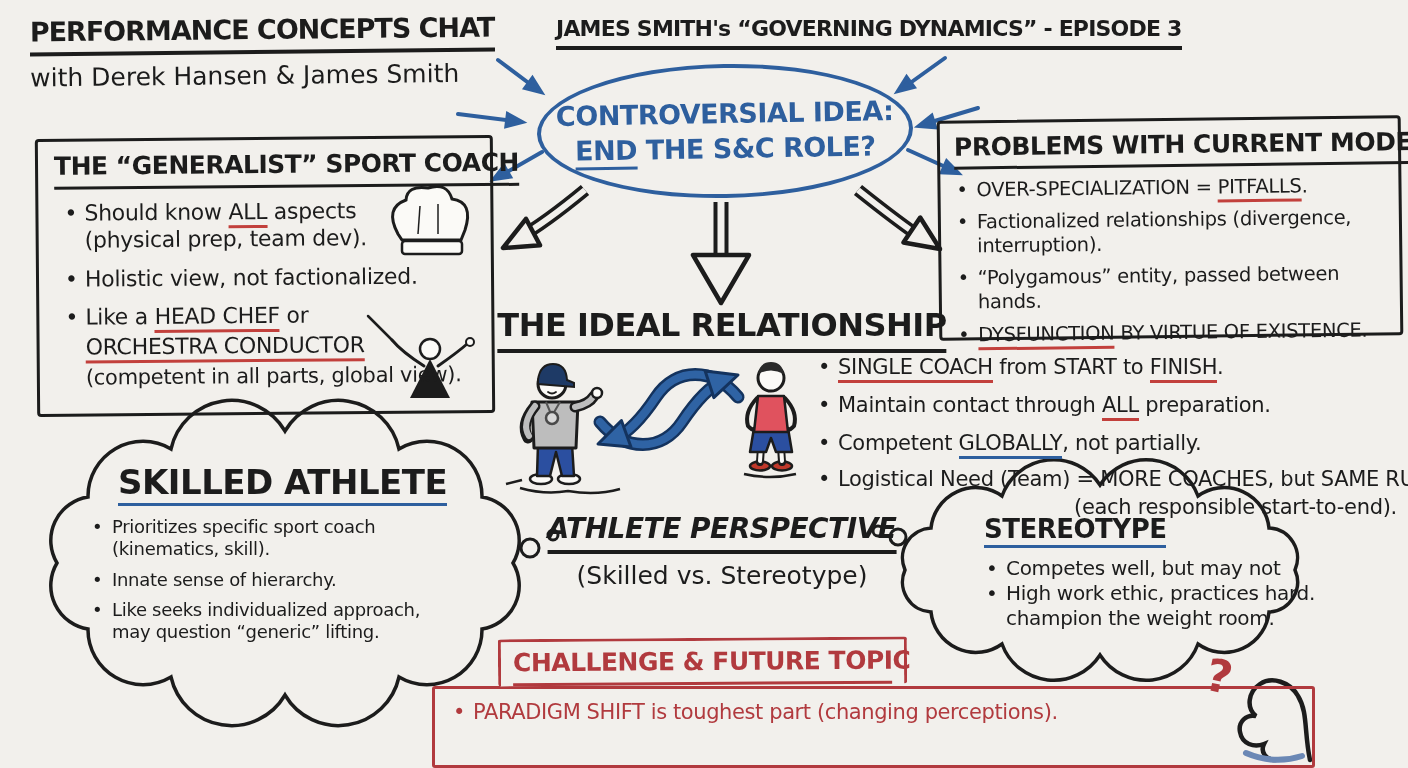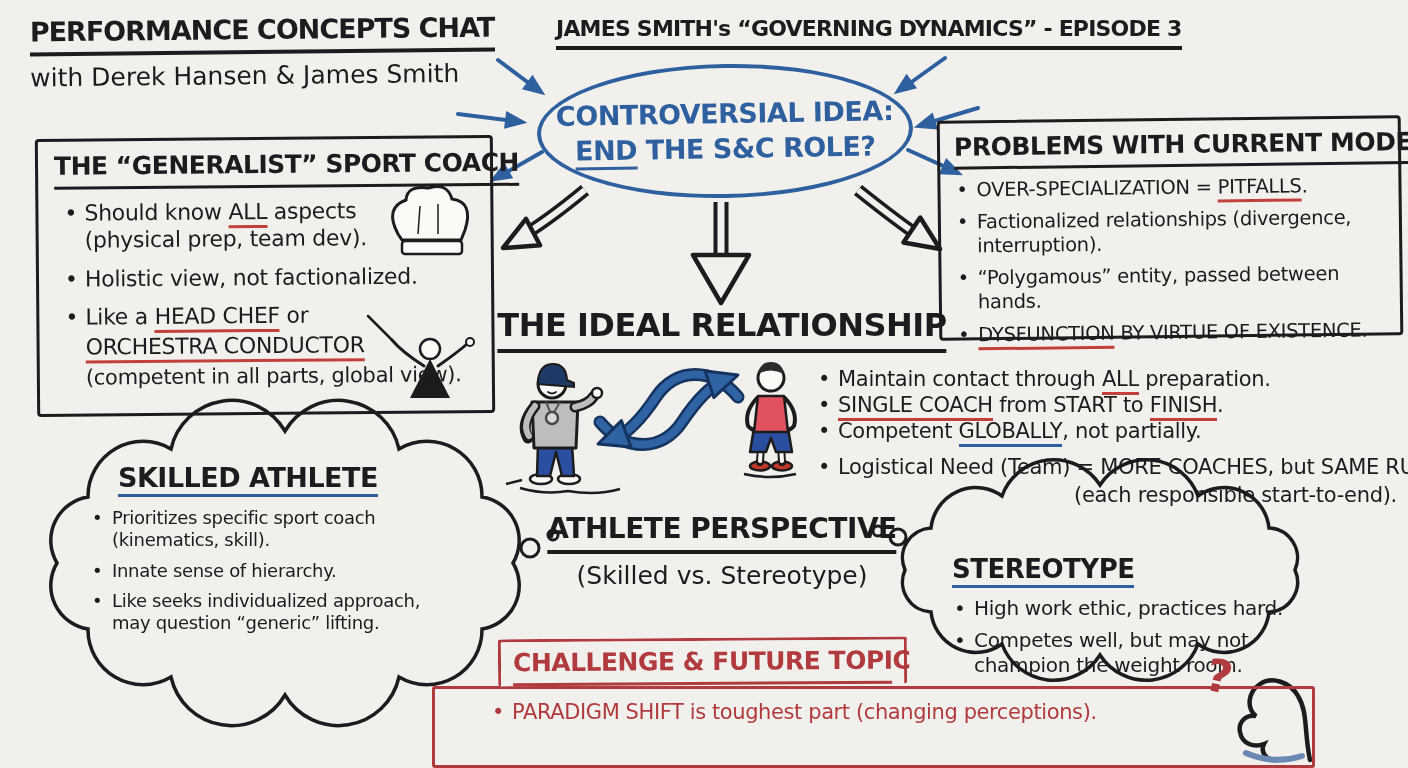--- a/index.html
+++ b/index.html
@@ -191,54 +191,54 @@
         <div class="cont">interruption).</div>
         <div class="blt" style="margin-top:7px;">“Polygamous” entity, passed between hands.</div>
         <div class="blt" style="margin-top:8px;"><span class="ur">DYSFUNCTION</span><span> BY VIRTUE OF EXISTENCE.</span></div>
       </div>
     </div>
   </div>
 
   <div class="abs txt nowrap h-big uk" style="left:722px;top:306px;transform:translateX(-50%);font-size:32px;">THE IDEAL RELATIONSHIP</div>
 
   <div class="abs txt body-md" style="left:816px;top:354px;width:592px;font-size:21px;">
+    <div class="blt"><span class="ur">SINGLE COACH</span><span> from START to </span><span class="ur">FINISH</span><span>.</span></div>
     <div class="blt" style="margin-top:12px;"><span>Maintain contact through </span><span class="ur">ALL</span><span> preparation.</span></div>
-    <div class="blt"><span class="ur">SINGLE COACH</span><span> from START to </span><span class="ur">FINISH</span><span>.</span></div>
-    <div class="blt" style="margin-top:0;"><span>Competent </span><span class="ubl">GLOBALLY</span><span>, not partially.</span></div>
+    <div class="blt" style="margin-top:12px;"><span>Competent </span><span class="ubl">GLOBALLY</span><span>, not partially.</span></div>
     <div class="blt nowrap" style="margin-top:10px;">Logistical Need (Team) = MORE COACHES, but SAME RULES</div>
     <div class="nowrap" style="padding-left:258px;margin-top:2px;">(each responsible start-to-end).</div>
   </div>
 
   <div class="abs txt" style="left:90px;top:462px;width:430px;">
-    <div class="h-big ubl nowrap" style="font-size:27px;margin-left:28px;display:inline-block;">SKILLED ATHLETE</div>
+    <div class="h-big ubl nowrap" style="font-size:34px;margin-left:28px;display:inline-block;">SKILLED ATHLETE</div>
     <div class="body-md" style="margin-top:10px;font-size:18px;">
       <div class="blt">Prioritizes specific sport coach</div>
       <div class="cont">(kinematics, skill).</div>
       <div class="blt" style="margin-top:8px;">Innate sense of hierarchy.</div>
       <div class="blt nowrap" style="margin-top:8px;">Like seeks individualized approach,</div>
       <div class="cont">may question “generic” lifting.</div>
     </div>
   </div>
 
   <div class="abs txt" style="left:722px;top:512px;transform:translateX(-50%);text-align:center;">
-    <div class="h-big uk nowrap" style="font-size:28px;">ATHLETE PERSPECTIVE</div>
+    <div class="h-big uk nowrap" style="font-size:28px;font-style:italic;">ATHLETE PERSPECTIVE</div>
     <div class="nowrap" style="font-size:25px;margin-top:7px;">(Skilled vs. Stereotype)</div>
   </div>
 
-  <div class="abs txt" style="left:952px;top:514px;width:340px;margin-top:40px;">
+  <div class="abs txt" style="left:984px;top:514px;width:340px;">
     <div class="h-big ubl nowrap" style="font-size:26px;display:inline-block;">STEREOTYPE</div>
     <div class="body-md" style="margin-top:8px;font-size:20px;">
+      <div class="blt" style="margin-top:7px;">Competes well, but may not</div>
       <div class="blt nowrap">High work ethic, practices hard.</div>
-      <div class="blt" style="margin-top:7px;">Competes well, but may not</div>
       <div class="cont">champion the weight room.</div>
     </div>
   </div>
 
   <div class="abs txt redbox" style="left:432px;top:686px;width:877px;height:76px;">
-    <div class="red-t" style="padding:11px 0 0 16px;font-size:21px;letter-spacing:-0.4px;margin-left:39px;">
+    <div class="red-t" style="padding:11px 0 0 16px;font-size:21px;letter-spacing:-0.4px;">
       <div class="blt nowrap">PARADIGM SHIFT is toughest part (changing perceptions).</div>
     </div>
   </div>
   <div class="abs txt redbox" style="left:498px;top:638px;width:403px;border-bottom:none;background:#f2f0ec;z-index:3;transform:rotate(-0.4deg);">
     <div class="red-t h-big nowrap" style="font-size:25px;text-align:center;margin:6px 12px 0;border-bottom:3.5px solid #b13a3e;padding-bottom:6px;">CHALLENGE &amp; FUTURE TOPIC</div>
   </div>
 
   <div class="abs txt red-t" style="left:1206px;top:650px;font-size:45px;font-weight:700;transform:rotate(12deg);z-index:3;">?</div>
 
 </div>

